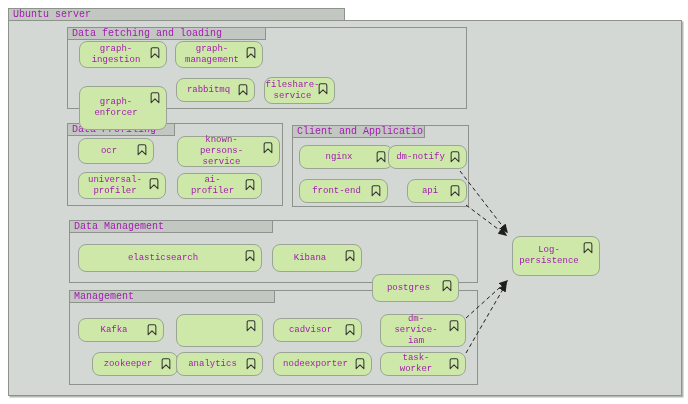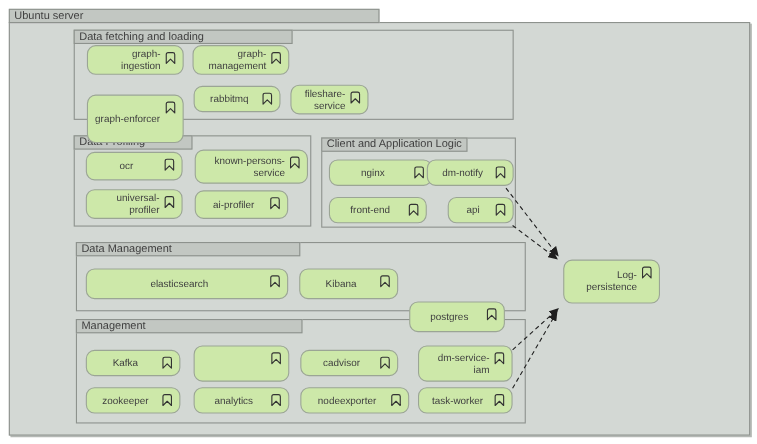--- a/index.html
+++ b/index.html
@@ -1,23 +1,23 @@
 <!DOCTYPE html>
 <html><head>
 <meta charset="utf-8">
 <style>
   html,body{margin:0;padding:0;background:#ffffff;}
   .page{position:relative;width:688px;height:404px;background:#ffffff;overflow:hidden;
-        font-family:Liberation Sans, sans-serif;color:#404040;}
+        font-family:Liberation Mono, monospace;color:#a21caf;}
   .frame{position:absolute;background:#d3d8d4;border:1px solid #8d928d;box-shadow:1.5px 1.5px 0 #b4b8b4;box-sizing:border-box;}
   .group-frame{position:absolute;background:transparent;border:1px solid #8d928d;box-sizing:border-box;}
   .tab{position:absolute;background:#c2c7c2;border:1px solid #8d928d;box-sizing:border-box;
        font-size:10px;line-height:12px;padding:0 0 0 4px;white-space:nowrap;overflow:hidden;}
   .node{position:absolute;background:#cde8a9;border:1px solid #9ba595;border-radius:8px;box-sizing:border-box;
-        display:flex;align-items:center;justify-content:center;text-align:right;
+        display:flex;align-items:center;justify-content:center;text-align:center;
         font-size:9px;line-height:1.2;}
   .node .lbl{display:block;padding:1px 20px 1px 6px;word-break:normal;}
   .node .icon{position:absolute;top:4px;right:5px;width:12px;height:13px;}
   .node .icon svg{display:block;width:12px;height:13px;}
   svg.connectors{position:absolute;left:0;top:0;width:688px;height:404px;pointer-events:none;}
 </style>
 </head>
 <body>
 
 <div class="page">
@@ -100,21 +100,21 @@
   </div>
   <div class="node" style="left:264px;top:77px;width:71px;height:27px;">
     <span class="lbl">fileshare-service</span>
     <span class="icon">
         <svg viewBox="0 0 14 15">
           <path d="M2.5 13.5 V4 Q2.5 2 4.5 2 H9.5 Q11.5 2 11.5 4 V13.5 L7 9 Z" fill="none" stroke="#333" stroke-width="1.2" stroke-linejoin="round"></path>
         </svg>
       </span>
   </div>
 
-  <div class="node" style="left:78px;top:138px;width:88px;height:26px;">
+  <div class="node" style="left:78px;top:138px;width:76px;height:26px;">
     <span class="lbl">ocr</span>
     <span class="icon">
         <svg viewBox="0 0 14 15">
           <path d="M2.5 13.5 V4 Q2.5 2 4.5 2 H9.5 Q11.5 2 11.5 4 V13.5 L7 9 Z" fill="none" stroke="#333" stroke-width="1.2" stroke-linejoin="round"></path>
         </svg>
       </span>
   </div>
   <div class="node" style="left:177px;top:136px;width:103px;height:31px;">
     <span class="lbl">known-persons-service</span>
     <span class="icon">
@@ -222,21 +222,21 @@
       </span>
   </div>
   <div class="node" style="left:380px;top:314px;width:86px;height:33px;">
     <span class="lbl">dm-service-iam</span>
     <span class="icon">
         <svg viewBox="0 0 14 15">
           <path d="M2.5 13.5 V4 Q2.5 2 4.5 2 H9.5 Q11.5 2 11.5 4 V13.5 L7 9 Z" fill="none" stroke="#333" stroke-width="1.2" stroke-linejoin="round"></path>
         </svg>
       </span>
   </div>
-  <div class="node" style="left:78px;top:352px;width:86px;height:24px;">
+  <div class="node" style="left:92px;top:352px;width:86px;height:24px;">
     <span class="lbl">zookeeper</span>
     <span class="icon">
         <svg viewBox="0 0 14 15">
           <path d="M2.5 13.5 V4 Q2.5 2 4.5 2 H9.5 Q11.5 2 11.5 4 V13.5 L7 9 Z" fill="none" stroke="#333" stroke-width="1.2" stroke-linejoin="round"></path>
         </svg>
       </span>
   </div>
   <div class="node" style="left:176px;top:352px;width:87px;height:24px;">
     <span class="lbl">analytics</span>
     <span class="icon">

